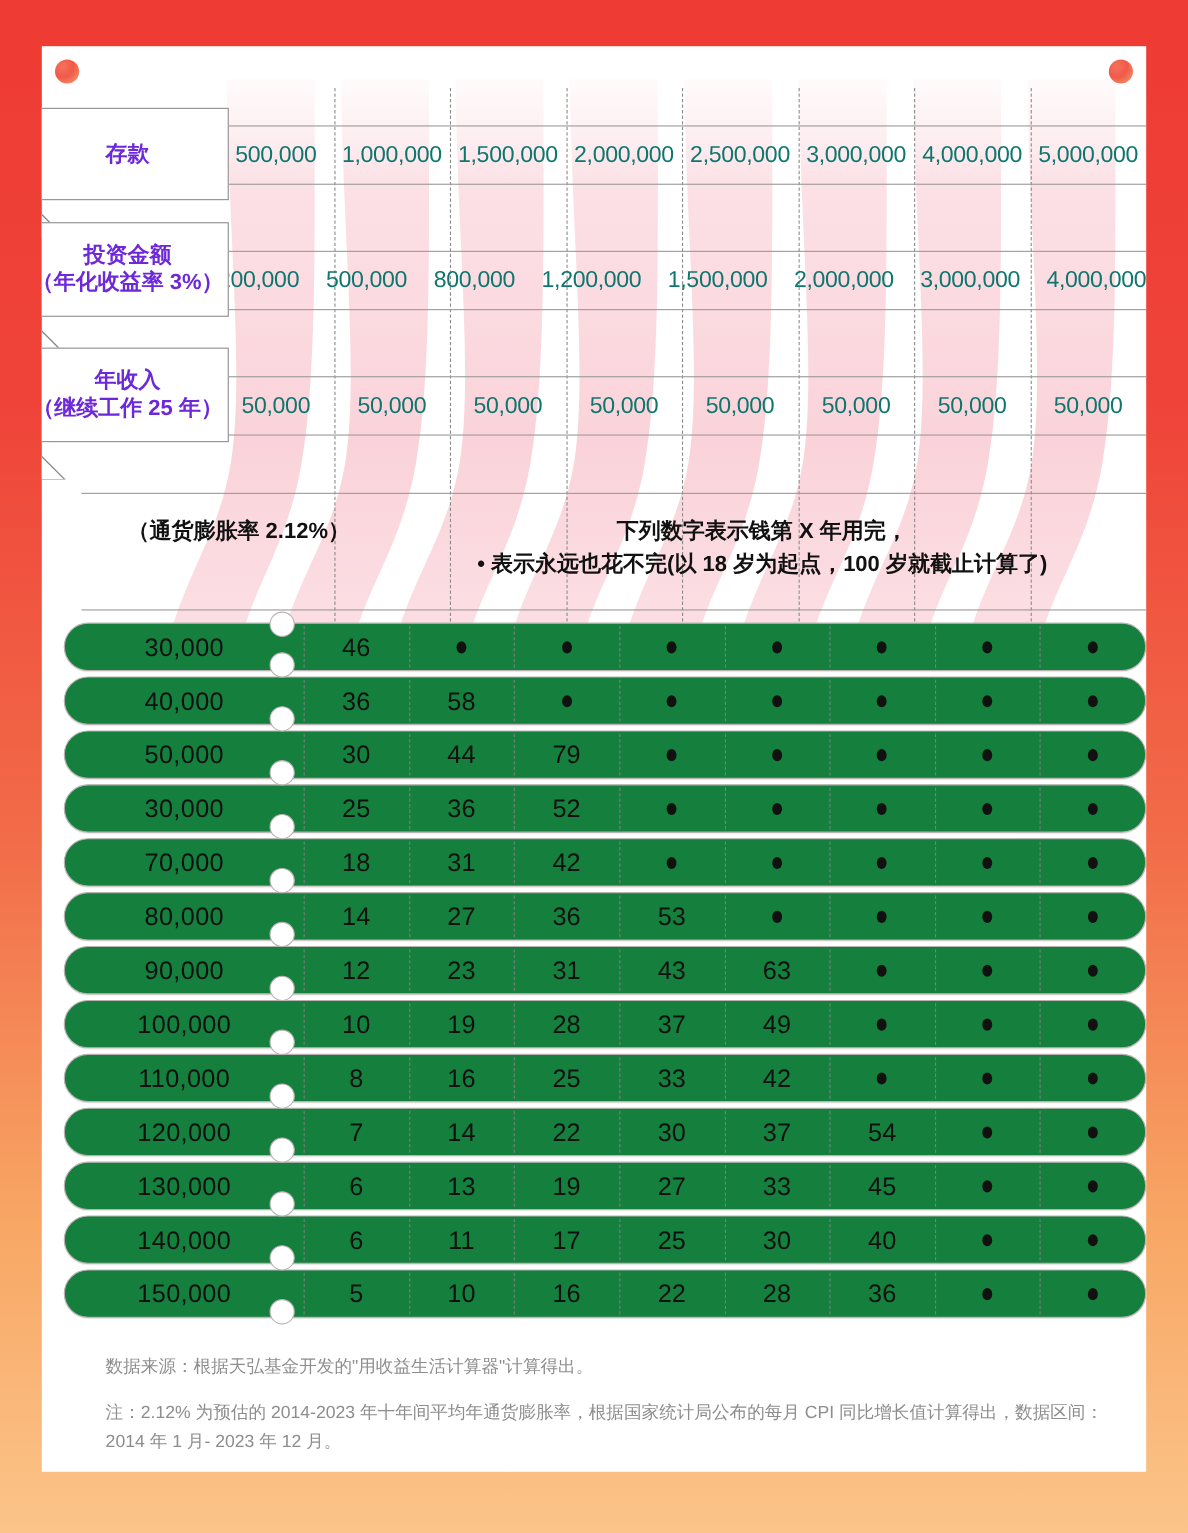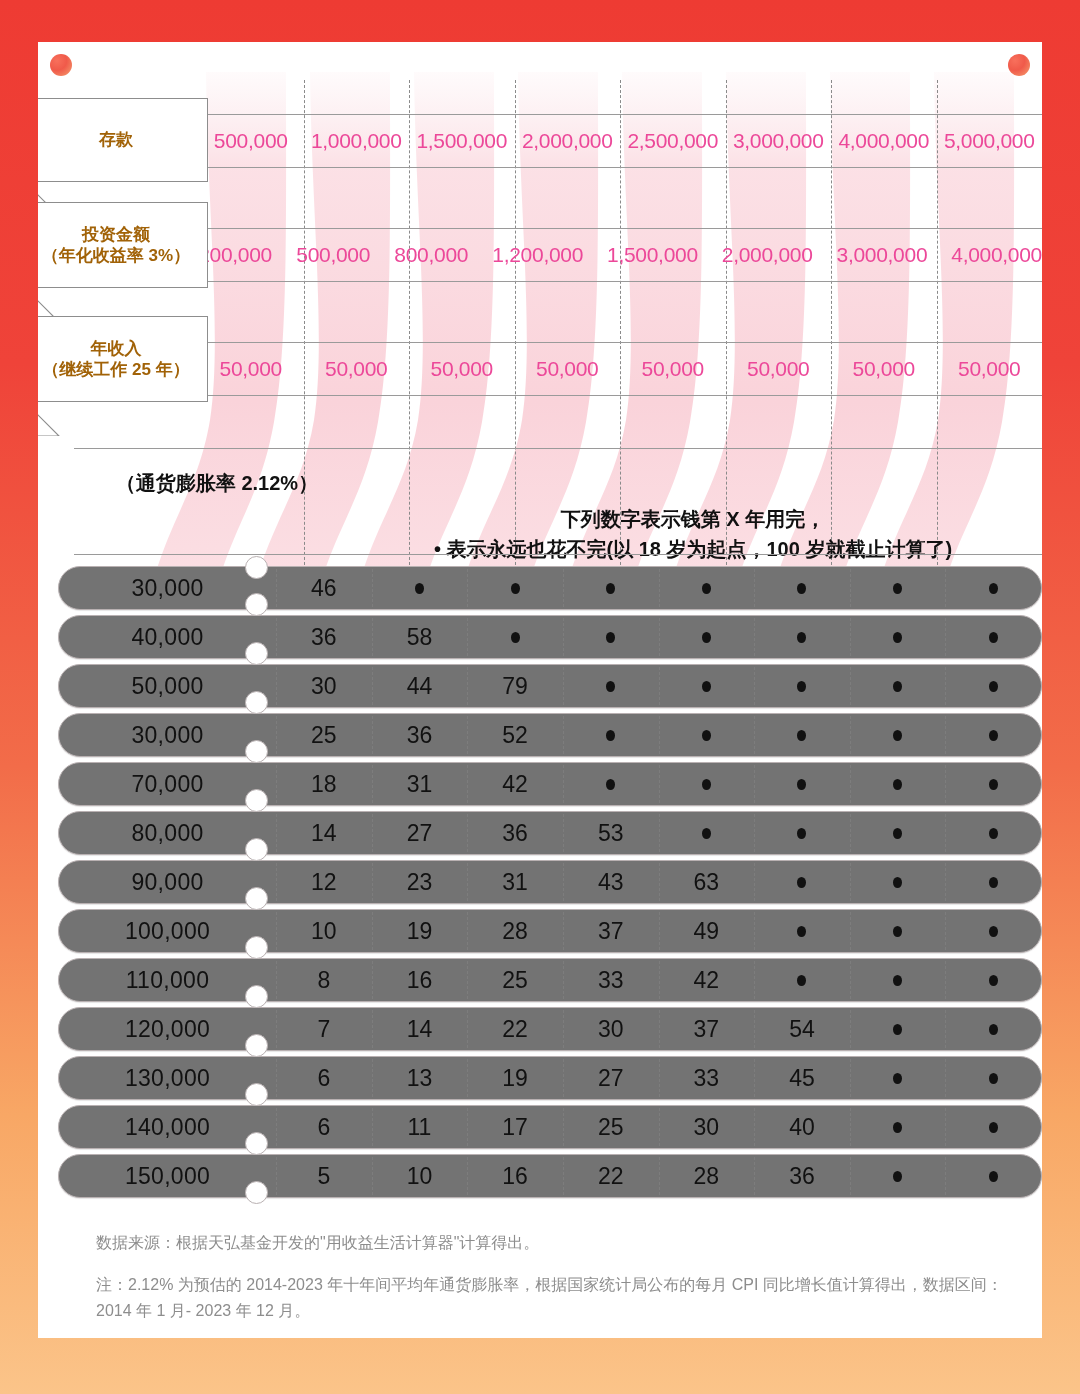--- a/index.html
+++ b/index.html
@@ -36,35 +36,35 @@
   }
 
   
   .band{
     position:absolute;left:160px;width:844px;height:52px;
     border-top:1.6px solid #9a9a9a;border-bottom:1.6px solid #9a9a9a;
     display:flex;
   }
   .band .cell{
     flex:1;display:flex;align-items:center;justify-content:center;
-    font-size:21px;color:#ec4899;letter-spacing:-0.3px;
+    font-size:21px;color:#0f766e;letter-spacing:-0.3px;
     font-family:"Liberation Sans","DejaVu Sans",sans-serif;
   }
   .band.b1{top:72px;}
   .band.b2{top:186px;gap:24px;}
   .band.b3{top:300px;}
 
   
   .tag{
     position:absolute;left:-14px;background:#ffffff;
     border:1.2px solid #8d8d8d;
     display:flex;flex-direction:column;align-items:center;justify-content:center;
     box-sizing:border-box;z-index:6;
   }
-  .tag .t{font-size:17px;font-weight:bold;color:#a16207;line-height:1.24;white-space:nowrap;}
+  .tag .t{font-size:20px;font-weight:bold;color:#6d28d9;line-height:1.24;white-space:nowrap;}
   .tag.g1{top:56px;width:184px;height:84px;}
   .tag.g2{top:160px;width:184px;height:86px;}
   .tag.g3{top:274px;width:184px;height:86px;}
   
   .fold{
     position:absolute;left:-14px;width:36px;height:34px;z-index:5;
   }
 
   
   .midrule{position:absolute;left:36px;width:968px;height:0;border-top:1.4px solid #9a9a9a;}
@@ -72,28 +72,28 @@
   .midrule.r2{top:512px;}
 
   .titles{position:absolute;left:36px;top:420px;width:968px;height:84px;}
   .tl{
     position:absolute;left:12px;top:6px;width:262px;text-align:center;
     font-size:20px;font-weight:bold;color:#111;line-height:1.5;
   }
   .tl .sub{font-weight:bold;}
   .tr{
     position:absolute;left:286px;top:6px;width:666px;text-align:center;
-    font-size:20px;font-weight:bold;color:#111;line-height:1.5;margin-top:36px;
+    font-size:20px;font-weight:bold;color:#111;line-height:1.5;
   }
 
   
   .rows{position:absolute;left:20px;top:524px;width:984px;}
   .prow{
     position:relative;height:44px;margin-bottom:5px;
-    background:#737373;border:1.3px solid #b9b1b2;border-radius:24px;
+    background:#15803d;border:1.3px solid #b9b1b2;border-radius:24px;
     box-sizing:border-box;display:flex;align-items:center;
     box-shadow:0 1px 1px rgba(0,0,0,0.10);
   }
   .prow .lbl{
     width:217px;text-align:center;font-size:23px;color:#111;
     letter-spacing:0.3px;flex:none;
   }
   .prow .vals{flex:1;display:flex;height:100%;}
   .prow .v{
     flex:1;display:flex;align-items:center;justify-content:center;

